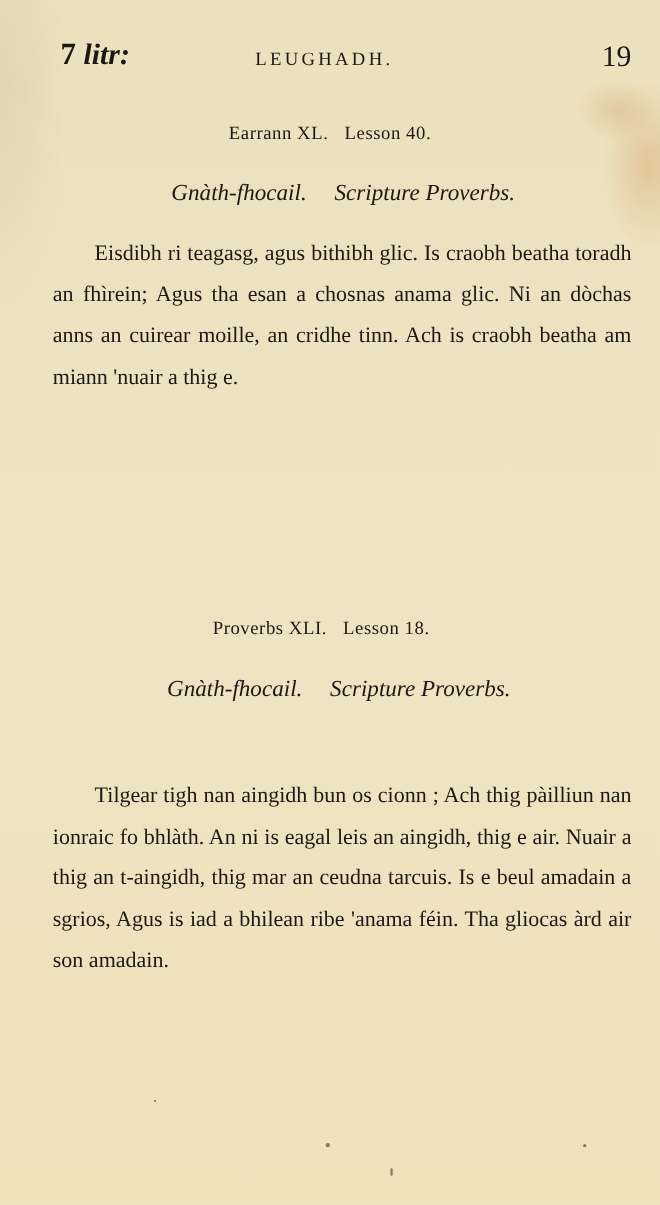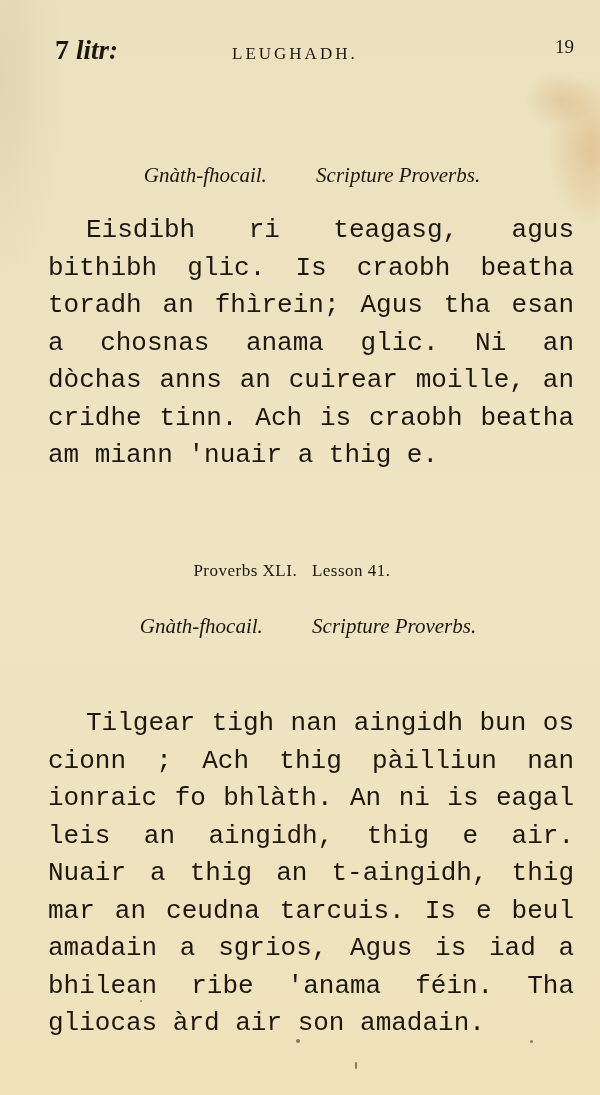--- a/index.html
+++ b/index.html
@@ -46,48 +46,48 @@
       top: 14px;
       font-family: "Liberation Serif", serif;
       font-size: 17px;
       letter-spacing: 3px;
     }
     .rh-right {
       position: absolute;
       right: 26px;
       top: 6px;
       font-family: "Liberation Serif", serif;
-      font-size: 19px;
+      font-size: 27px;
     }
     .lesson-head {
       position: absolute;
       left: 0;
       width: 600px;
       text-align: center;
       font-family: "Liberation Serif", serif;
       font-size: 17px;
       letter-spacing: 0.5px;
     }
     .lesson-head span { margin: 0 5px; }
     .subtitle {
       position: absolute;
       left: 0;
       width: 600px;
       text-align: center;
       font-family: "Liberation Serif", serif;
       font-style: italic;
       font-size: 21px;
     }
-    .subtitle span { margin: 0 22px; }
+    .subtitle span { margin: 0 10px; }
     .body-text {
       position: absolute;
       left: 48px;
       width: 526px;
-      font-family: Liberation Mono, monospace;
-      font-size: 26px;
+      font-family: Liberation Serif, serif;
+      font-size: 20px;
       line-height: 37.5px;
       text-align: justify;
       text-indent: 38px;
       margin: 0;
     }
     .speck {
       position: absolute;
       background: #8a7a5a;
       border-radius: 50%;
     }
@@ -99,29 +99,33 @@
 
   <div class="running-head">
     <div class="rh-left">
       <span class="num">7</span>
       <span class="it">litr:</span>
     </div>
     <div class="rh-center">LEUGHADH.</div>
     <div class="rh-right">19</div>
   </div>
 
+  <div class="lesson-head" style="top:111px;">
+    <span>Earrann XL.</span>
+    <span>Lesson 40.</span>
+  </div>
   <div class="subtitle" style="top:163px; left:12px;">
     <span>Gnàth-fhocail.</span>
     <span>Scripture Proverbs.</span>
   </div>
   <p class="body-text" style="top:212px;">Eisdibh ri teagasg, agus bithibh glic. Is craobh beatha toradh an fhìrein; Agus tha esan a chosnas anama glic. Ni an dòchas anns an cuirear moille, an cridhe tinn. Ach is craobh beatha am miann 'nuair a thig e.</p>
 
   <div class="lesson-head" style="top:561px; left:-8px;">
     <span>Proverbs XLI.</span>
-    <span>Lesson 41.</span>
+    <span>Lesson 18.</span>
   </div>
   <div class="subtitle" style="top:614px; left:8px;">
     <span>Gnàth-fhocail.</span>
     <span>Scripture Proverbs.</span>
   </div>
   <p class="body-text" style="top:665px;margin-top:40px;">Tilgear tigh nan aingidh bun os cionn ; Ach thig pàilliun nan ionraic fo bhlàth. An ni is eagal leis an aingidh, thig e air. Nuair a thig an t-aingidh, thig mar an ceudna tarcuis. Is e beul amadain a sgrios, Agus is iad a bhilean ribe 'anama féin. Tha gliocas àrd air son amadain.</p>
 
   <div class="speck" style="left:296px; top:1039px; width:4px; height:4px;"></div>
   <div class="speck" style="left:355px; top:1062px; width:2px; height:7px; border-radius:1px;"></div>
   <div class="speck" style="left:140px; top:1000px; width:2px; height:2px;"></div>

